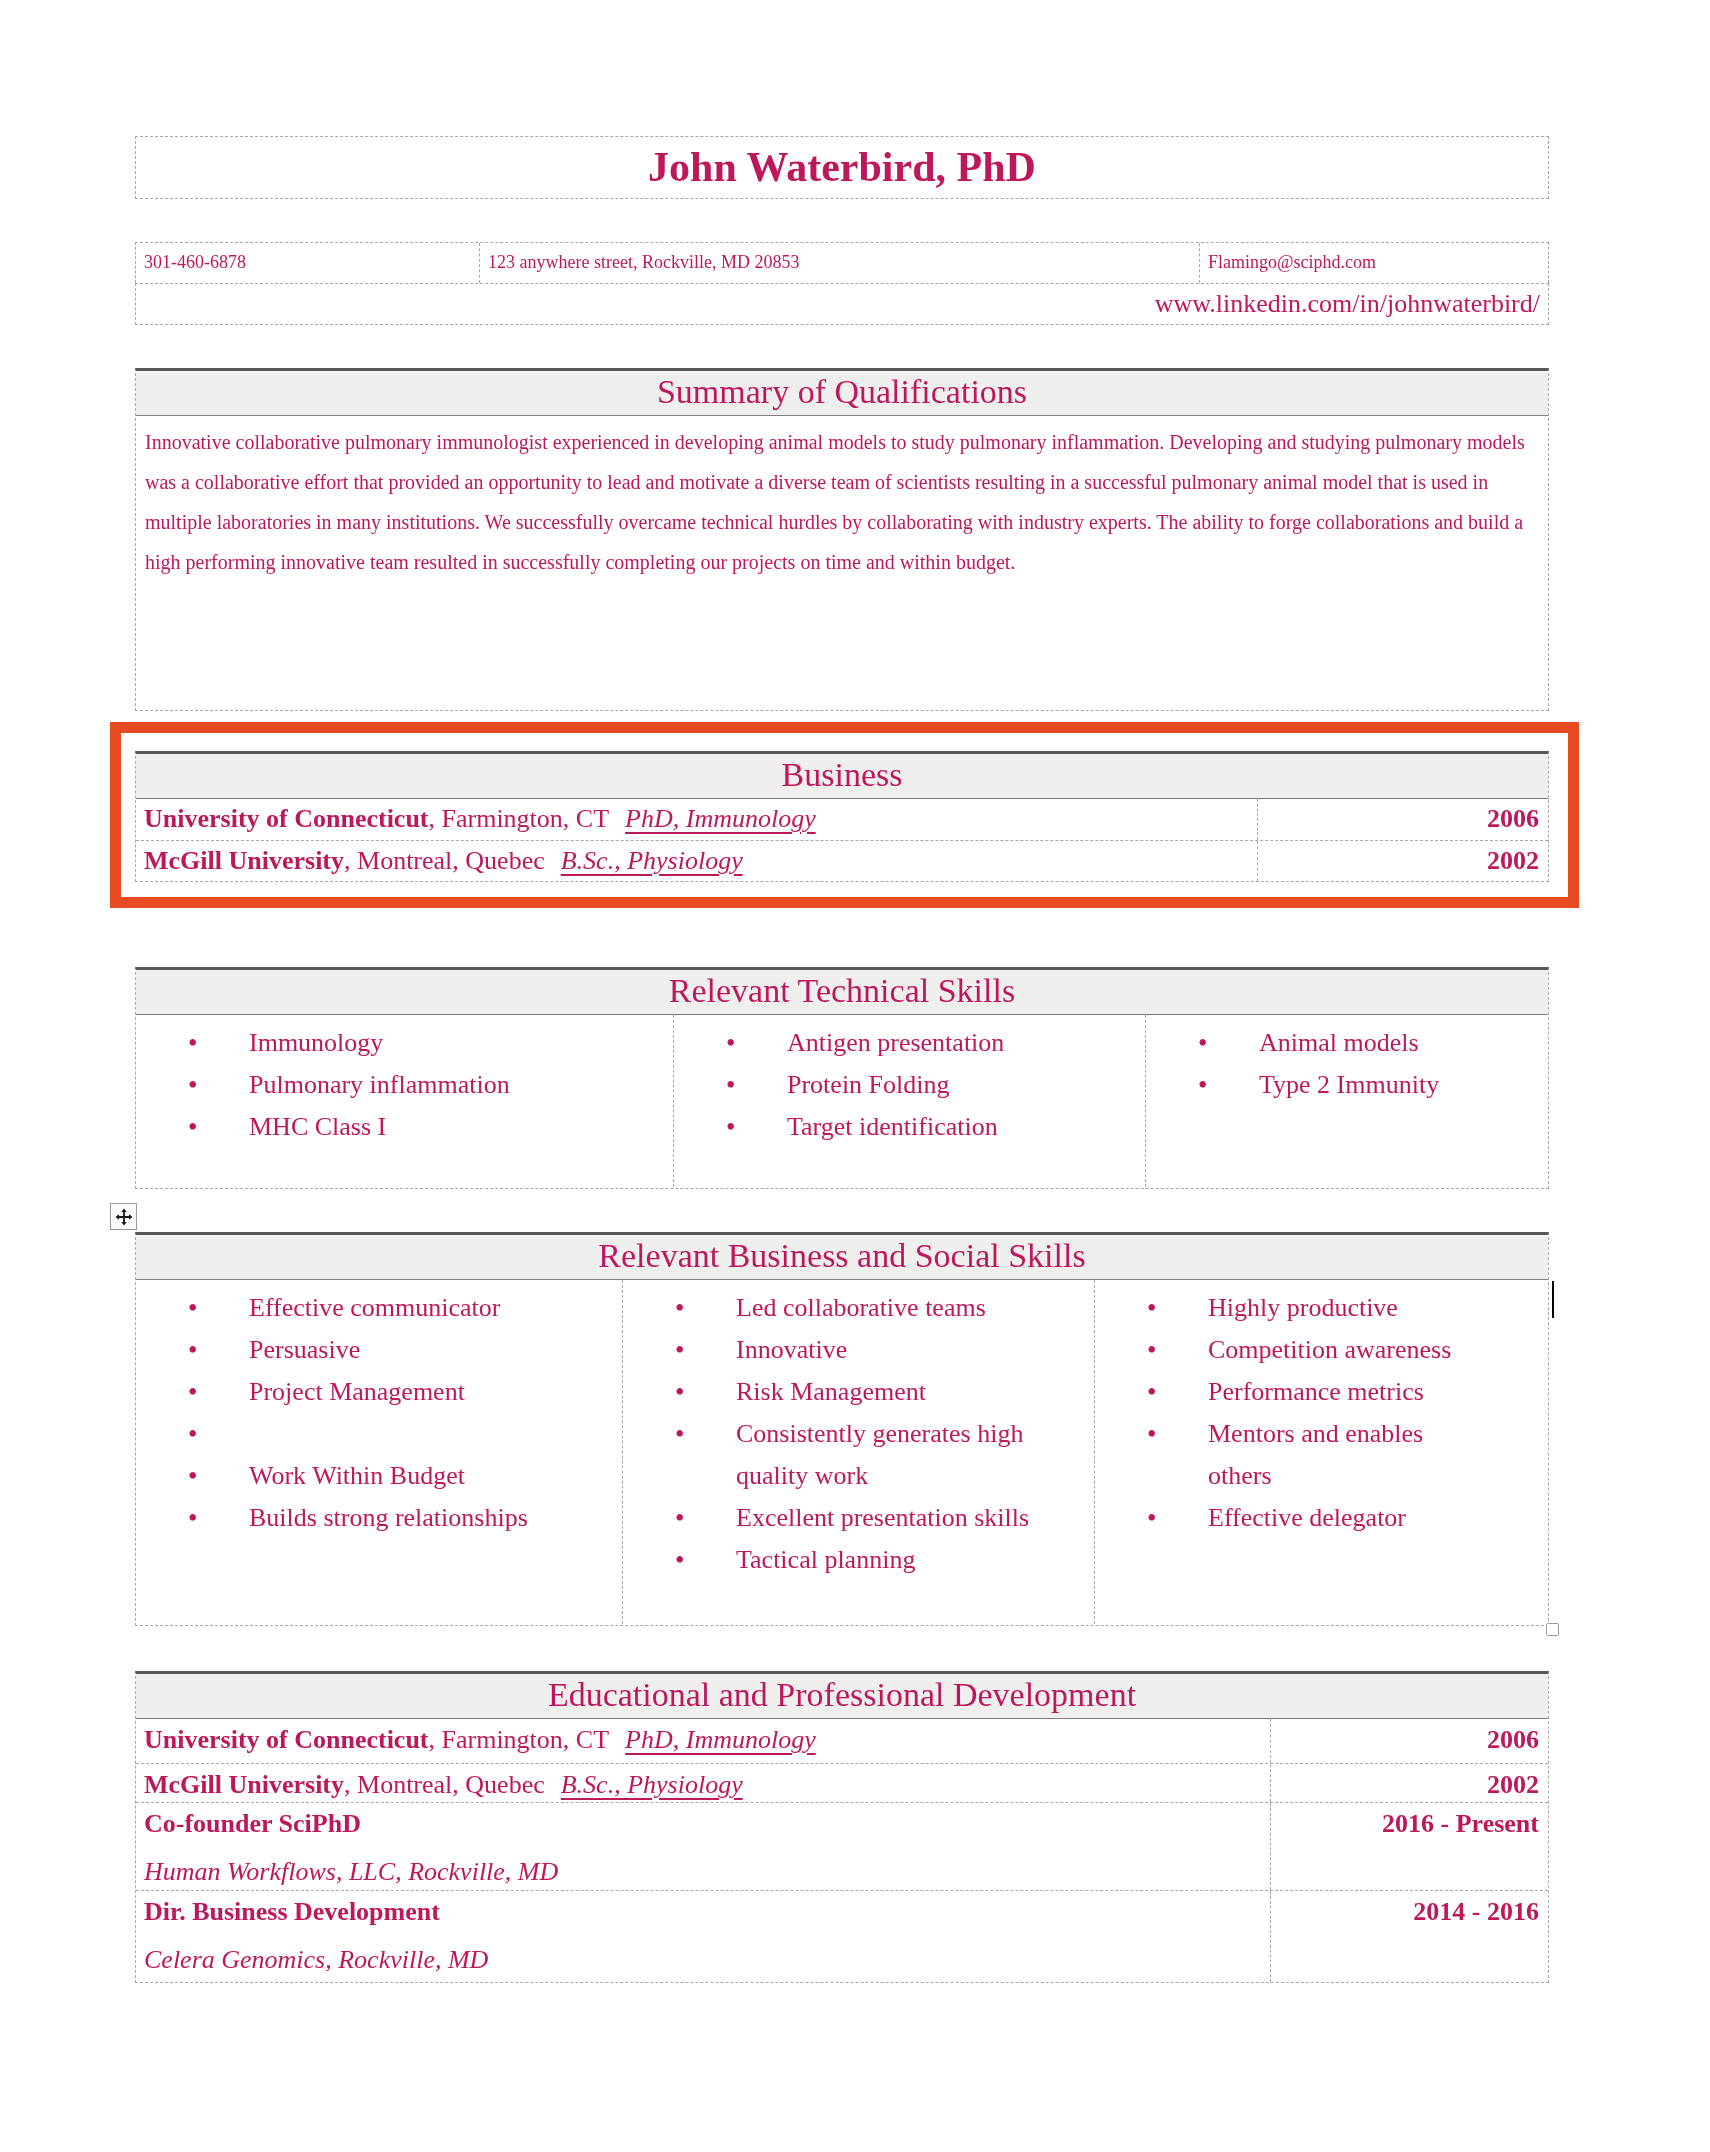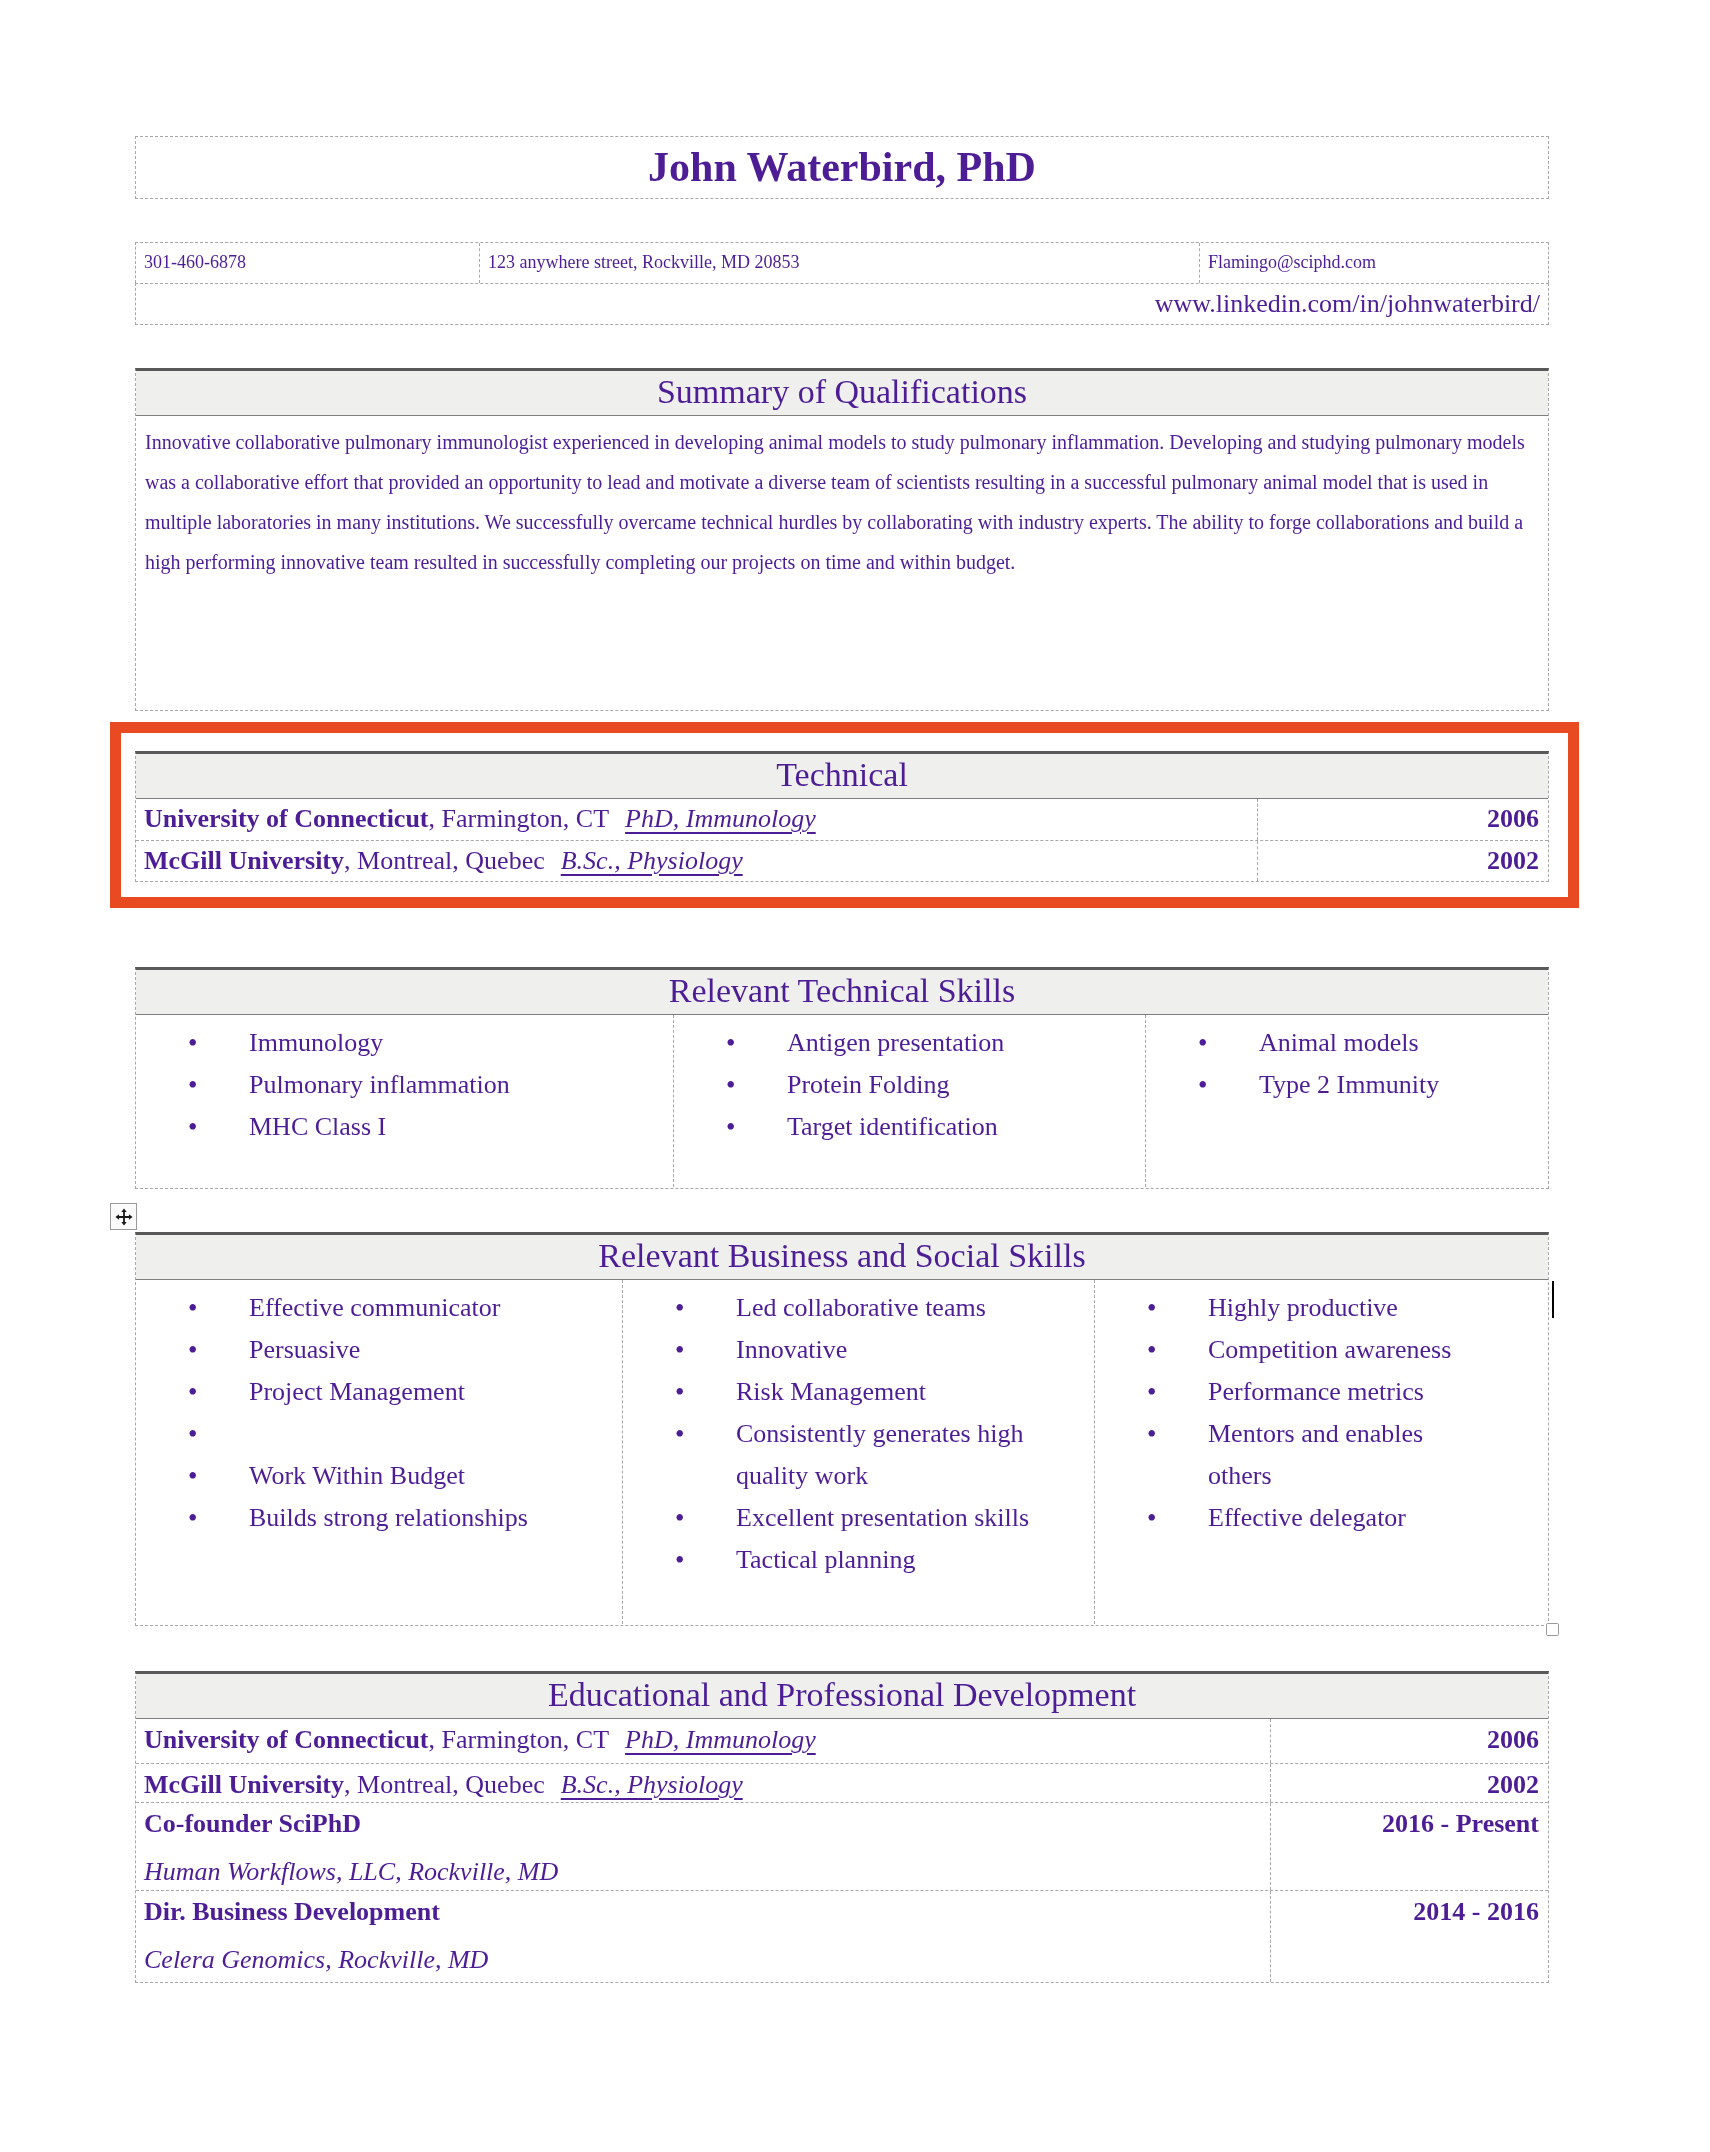--- a/index.html
+++ b/index.html
@@ -5,21 +5,21 @@
   :root{
     --highlight:#E84B22;
     --header-fill:#EFEFEE;
     --gridline:#A8A8A8;
     --header-border:#595959;
     --header-bottom:#7F7F7F;
   }
   html,body{margin:0;padding:0;background:#fff;}
   .page{
     position:relative;width:1709px;height:2153px;background:#fff;
-    font-family:"Liberation Serif","DejaVu Serif",serif;color:#4c1d95;overflow:hidden;
+    font-family:"Liberation Serif","DejaVu Serif",serif;color:#be185d;overflow:hidden;
   }
   .abs{position:absolute;box-sizing:border-box;}
 
   
   .title-box{left:135px;top:136px;width:1414px;height:63px;border:0.9px dashed var(--gridline);}
   .doc-title{font-size:42px;font-weight:bold;text-align:center;line-height:61px;}
 
   .contact{left:135px;top:242px;width:1414px;}
   .c-row1{display:flex;height:41px;border:0.9px dashed var(--gridline);border-bottom:none;box-sizing:border-box;}
   .c-cell{font-size:18px;line-height:39px;padding:0 8px;box-sizing:border-box;white-space:nowrap;overflow:hidden;}
@@ -102,21 +102,21 @@
   </div>
 
   <div class="abs tbl summary">
     <div class="tbl-header">Summary of Qualifications</div>
     <div class="summary-body">Innovative collaborative pulmonary immunologist experienced in developing animal models to study pulmonary inflammation. Developing and studying pulmonary models was a collaborative effort that provided an opportunity to lead and motivate a diverse team of scientists resulting in a successful pulmonary animal model that is used in multiple laboratories in many institutions. We successfully overcame technical hurdles by collaborating with industry experts. The ability to forge collaborations and build a high performing innovative team resulted in successfully completing our projects on time and within budget.</div>
   </div>
 
   <div class="abs highlight-rect"></div>
 
   <div class="abs tbl education">
-    <div class="tbl-header">Technical</div>
+    <div class="tbl-header">Business</div>
     <div class="erow h46">
       <div class="edesc">
         <span class="inst">University of Connecticut</span><span>, Farmington, CT</span><span class="degree">PhD, Immunology</span>
       </div>
       <div class="eyear">2006</div>
     </div>
     <div class="erow h46">
       <div class="edesc">
         <span class="inst">McGill University</span><span>, Montreal, Quebec</span><span class="degree">B.Sc., Physiology</span>
       </div>

